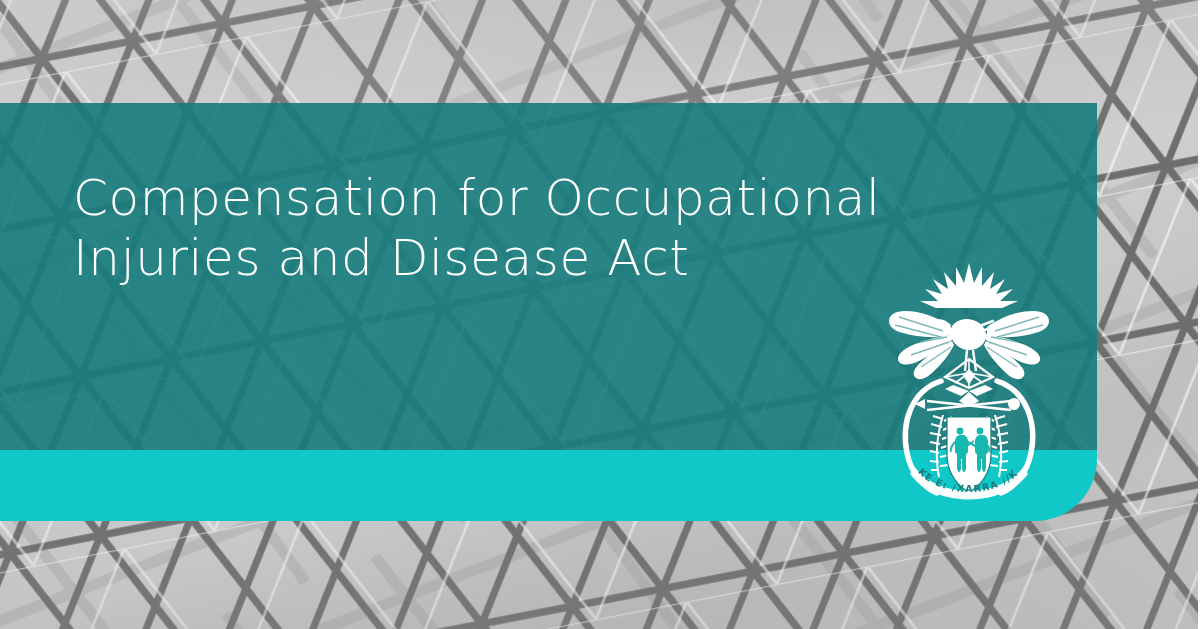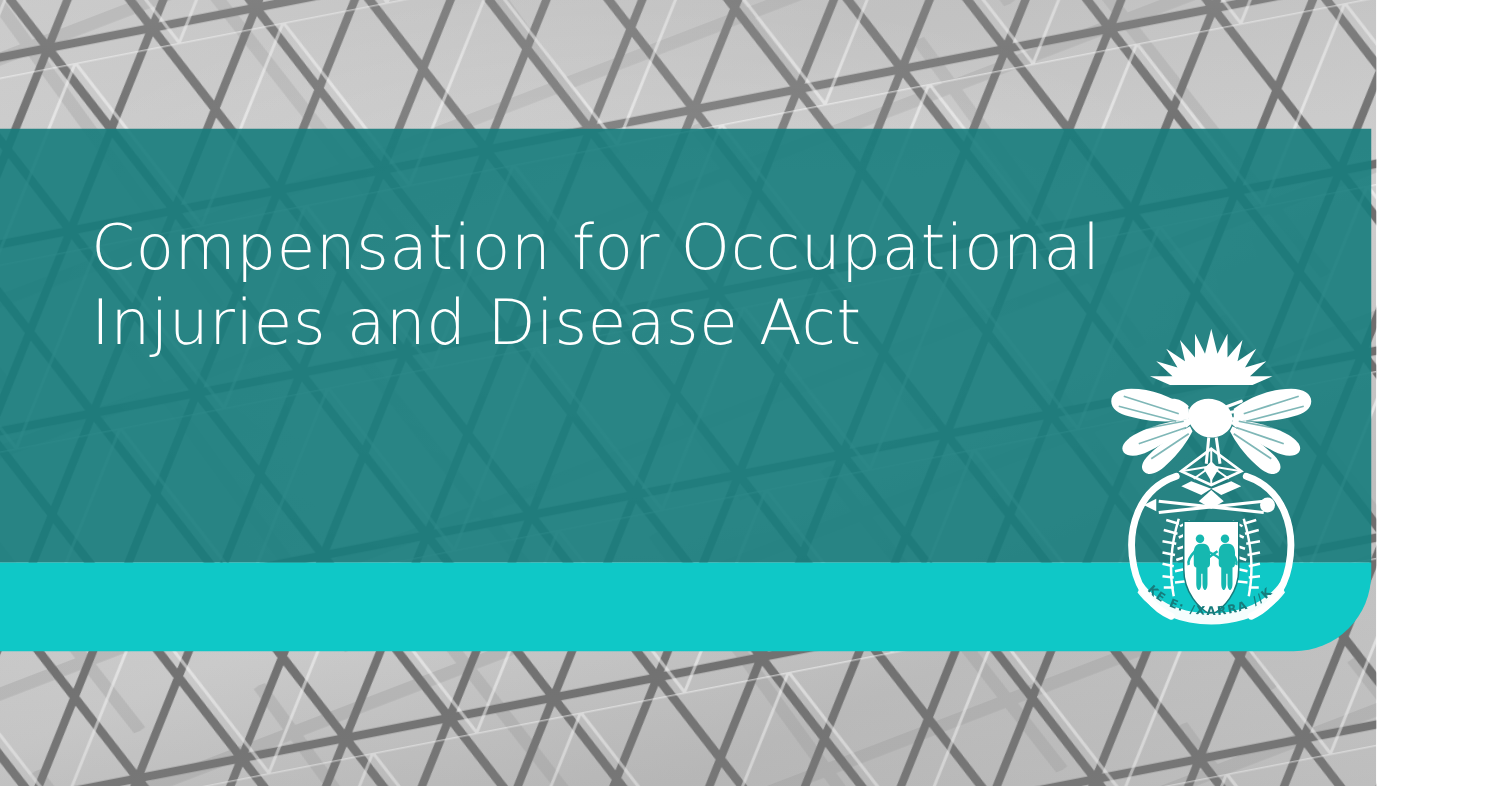--- a/index.html
+++ b/index.html
@@ -2,21 +2,21 @@
 <html><head>
 <meta charset="utf-8">
 <style>
   html, body {
     margin: 0;
     padding: 0;
     background: #ffffff;
   }
   #page {
     position: relative;
-    width: 1101px;
+    width: 1198px;
     height: 629px;
     overflow: hidden;
     font-family: "Liberation Sans", sans-serif;
   }
 
   
   #bg-photo {
     position: absolute;
     inset: 0;
     background: linear-gradient(157deg, #d2d2d2 0%, #c5c5c5 28%, #cfcfcf 55%, #bfbfbf 78%, #c9c9c9 100%);

